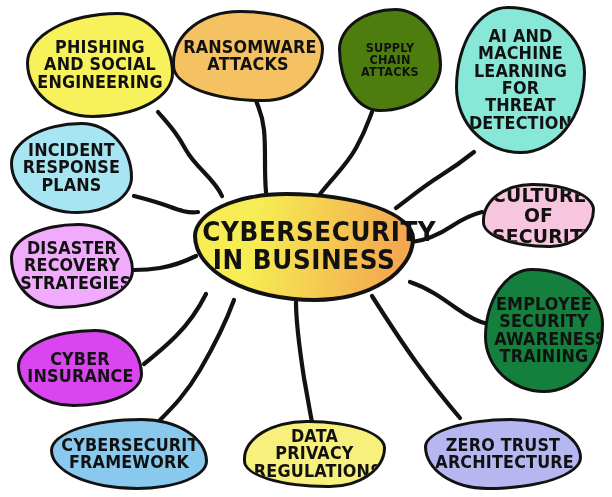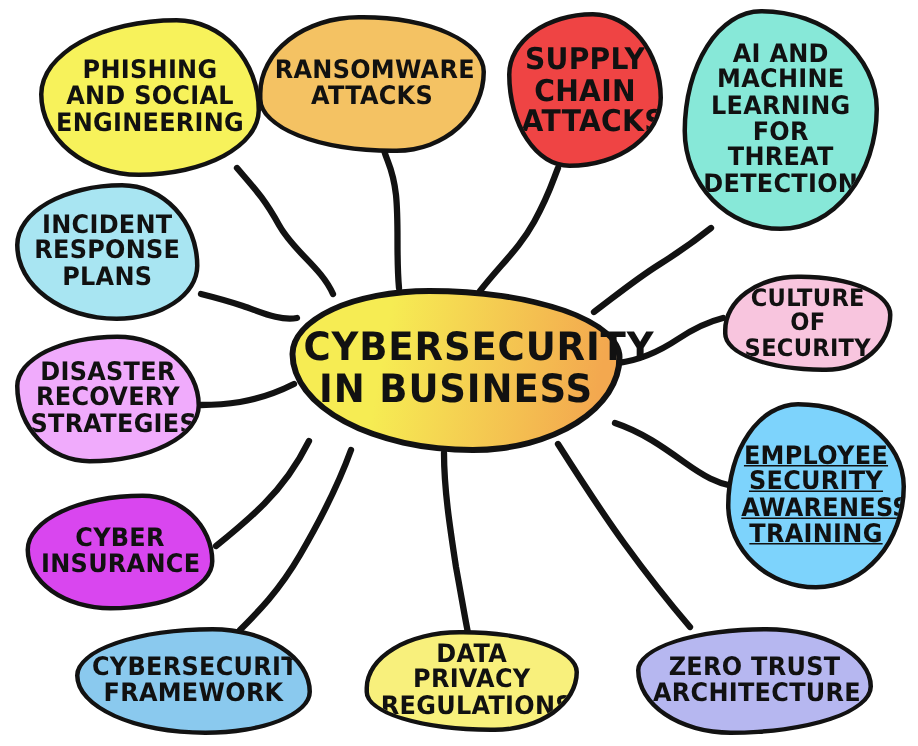--- a/index.html
+++ b/index.html
@@ -125,36 +125,36 @@
         <span>Cybersecurity</span><br>
         <span>in Business</span>
       </span>
     </div>
   <div class="node blob-a" style="left: 26px; top: 12px; width: 148px; height: 106px; background: rgb(247, 242, 91); font-size: 17px;">
         <span class="label"><span>Phishing</span><br><span>and Social</span><br><span>Engineering</span></span>
       </div>
       <div class="node blob-b" style="left: 172px; top: 10px; width: 152px; height: 92px; background: rgb(244, 194, 99); font-size: 17px; justify-content: center;">
         <span class="label"><span>Ransomware</span><br><span>Attacks</span></span>
       </div>
-      <div class="node blob-c" style="left: 338px; top: 8px; width: 104px; height: 104px; background: #ef4444; font-size: 20px;">
+      <div class="node blob-c" style="left: 338px; top: 8px; width: 104px; height: 104px; background: #4d7c0f; font-size: 12px;">
         <span class="label"><span>Supply</span><br><span>Chain</span><br><span>Attacks</span></span>
       </div>
       <div class="node blob-d" style="left: 455px; top: 6px; width: 131px; height: 148px; background: rgb(135, 232, 216); font-size: 17px;">
         <span class="label"><span>AI and</span><br><span>Machine</span><br><span>Learning</span><br><span>for Threat</span><br><span>Detection</span></span>
       </div>
       <div class="node blob-e" style="left: 10px; top: 122px; width: 123px; height: 92px; background: rgb(168, 229, 242); font-size: 17px;">
         <span class="label"><span>Incident</span><br><span>Response</span><br><span>Plans</span></span>
       </div>
-      <div class="node blob-b" style="left: 482px; top: 183px; width: 113px; height: 65px; background: rgb(248, 197, 222); font-size: 16px;">
+      <div class="node blob-b" style="left: 482px; top: 183px; width: 113px; height: 65px; background: rgb(248, 197, 222); font-size: 20px;">
         <span class="label"><span>Culture of</span><br><span>Security</span></span>
       </div>
       <div class="node blob-c" style="left: 10px; top: 223px; width: 124px; height: 86px; background: #f0abfc; font-size: 17px;">
         <span class="label"><span>Disaster</span><br><span>Recovery</span><br><span>Strategies</span></span>
       </div>
-      <div class="node blob-d" style="left: 484px; top: 268px; width: 120px; height: 125px; background: #7dd3fc; font-size: 17px; text-decoration: underline;">
+      <div class="node blob-d" style="left: 484px; top: 268px; width: 120px; height: 125px; background: #15803d; font-size: 17px;">
         <span class="label"><span>Employee</span><br><span>Security</span><br><span>Awareness</span><br><span>Training</span></span>
       </div>
       <div class="node blob-a" style="left: 17px; top: 329px; width: 126px; height: 78px; background: #d946ef; font-size: 17px;">
         <span class="label"><span>Cyber</span><br><span>Insurance</span></span>
       </div>
       <div class="node blob-e" style="left: 50px; top: 418px; width: 158px; height: 72px; background: rgb(138, 201, 238); font-size: 17px;">
         <span class="label"><span>Cybersecurity</span><br><span>Framework</span></span>
       </div>
       <div class="node blob-b" style="left: 243px; top: 420px; width: 143px; height: 68px; background: rgb(248, 240, 124); font-size: 17px; text-align: center;">
         <span class="label"><span>Data Privacy</span><br><span>Regulations</span></span>

